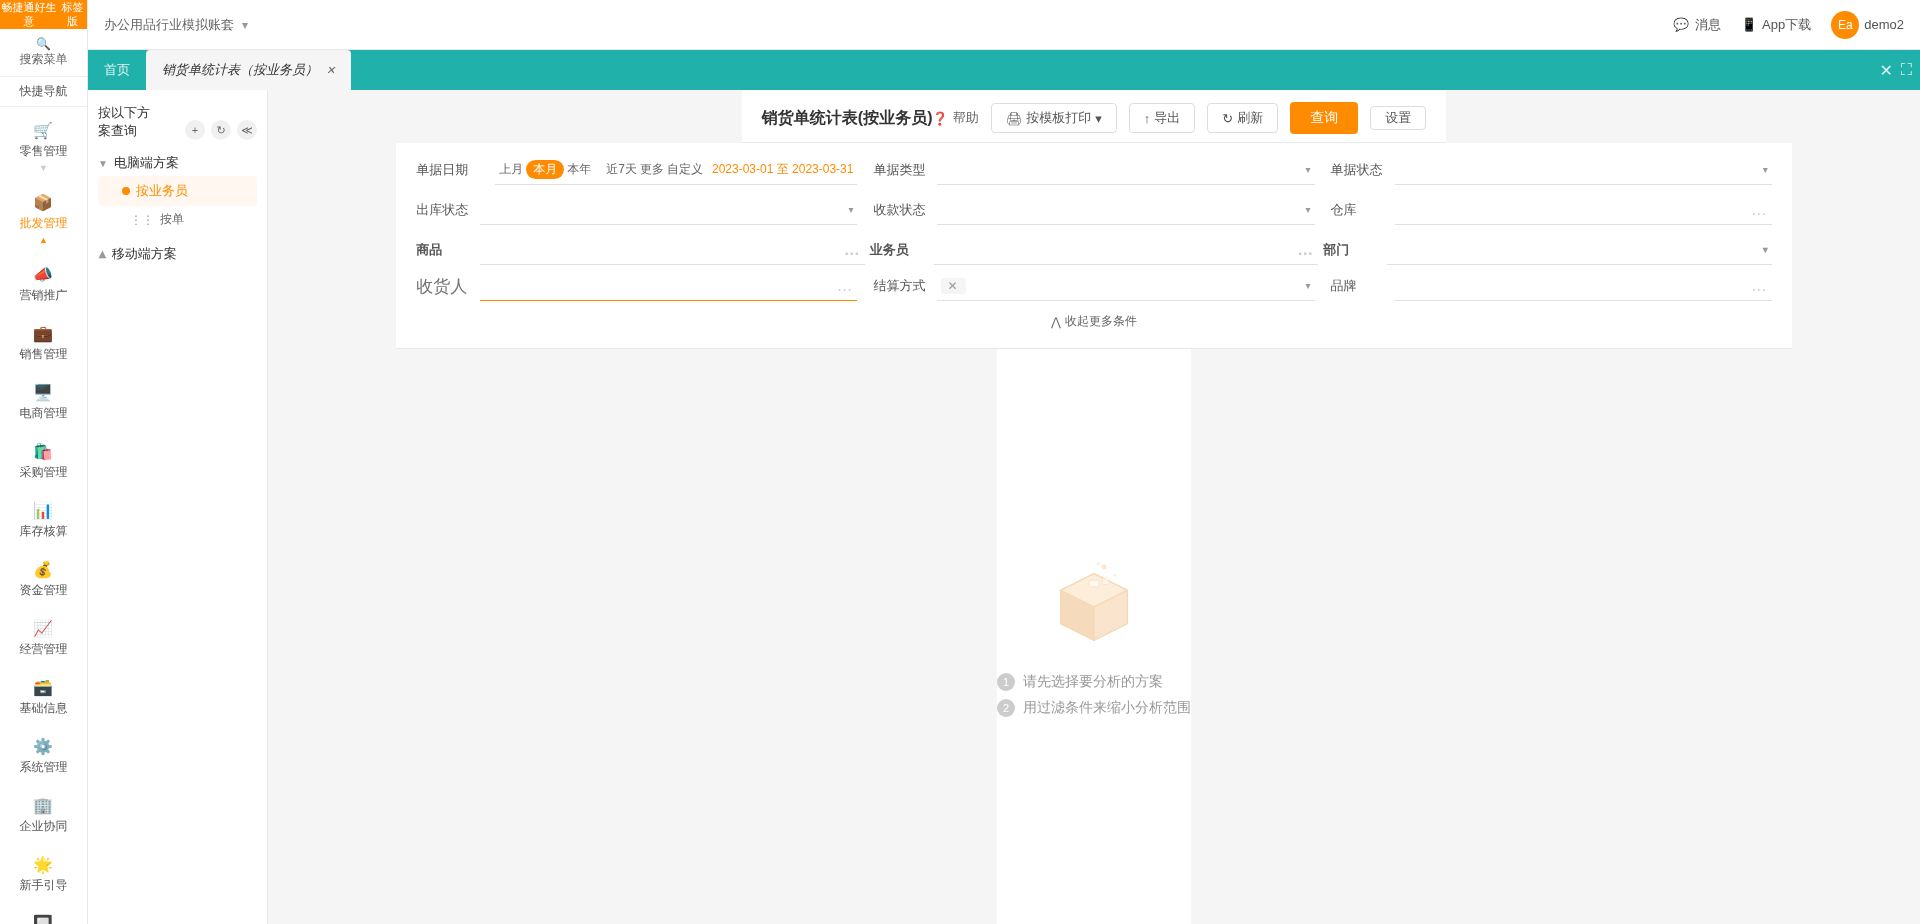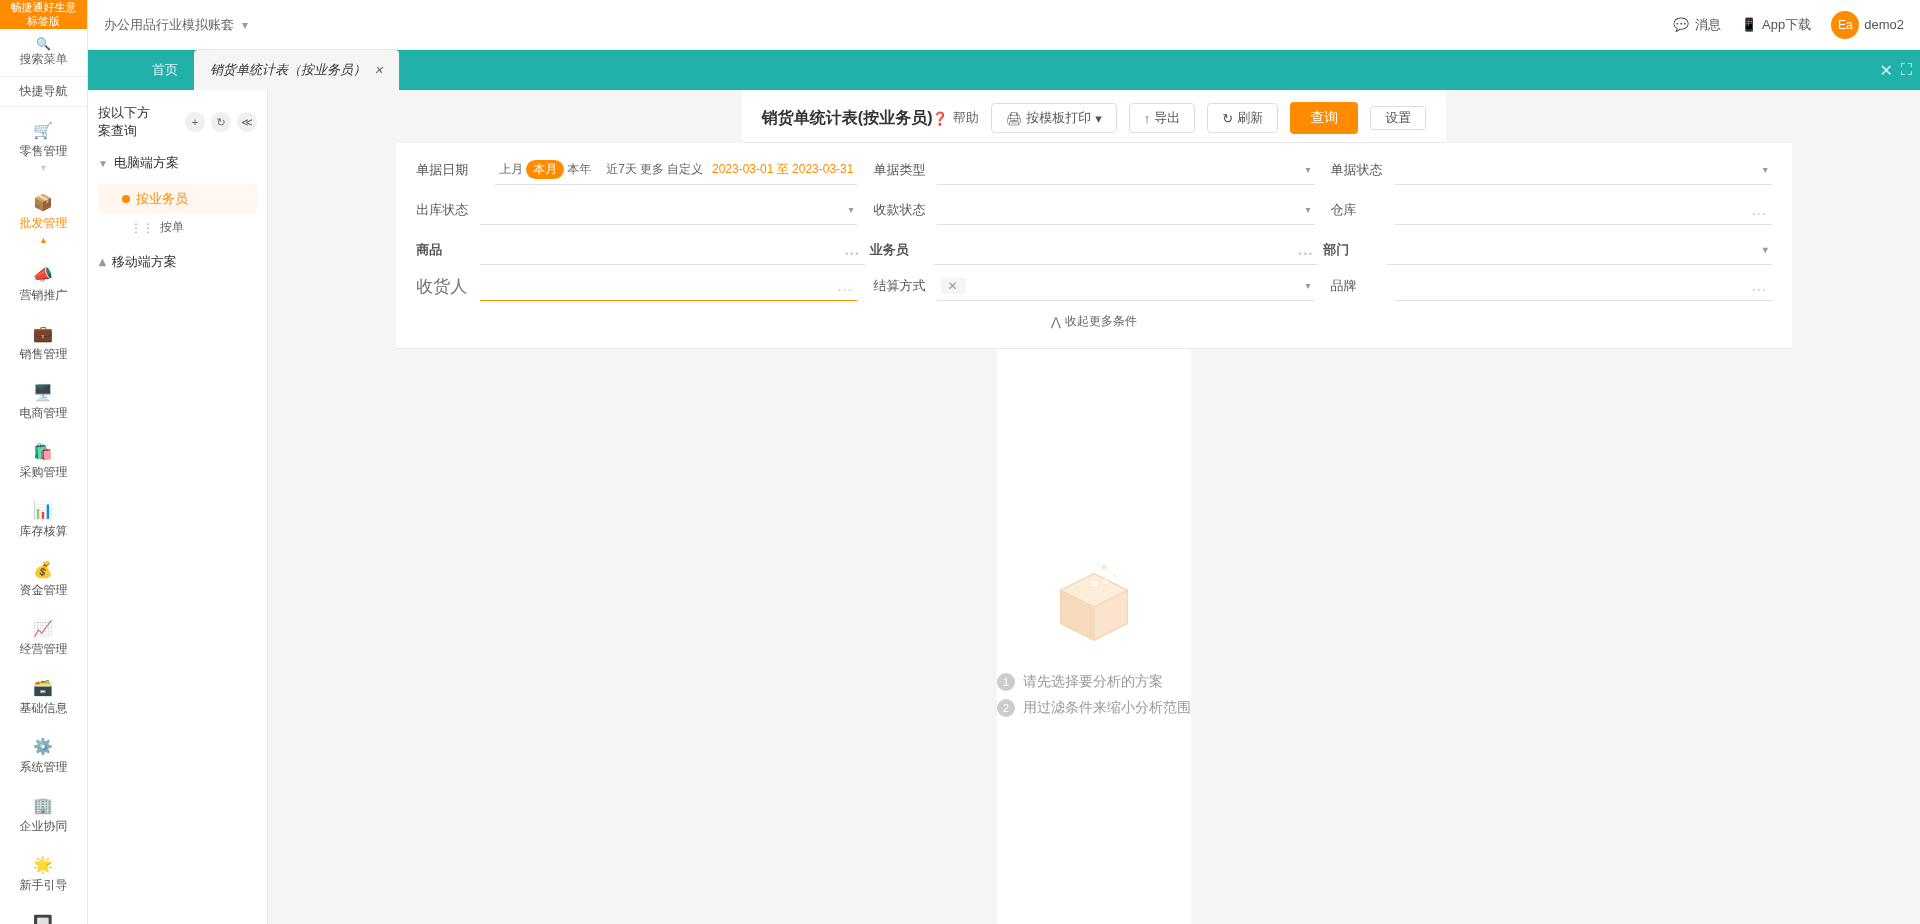--- a/index.html
+++ b/index.html
@@ -1,20 +1,20 @@
 <!DOCTYPE html>
 <html><head>
   <meta charset="utf-8">
   <style>
     * { box-sizing: border-box; margin: 0; padding: 0; }
     body { font-family: 'Microsoft YaHei', sans-serif; font-size: 13px; background: #f5f5f5; color: #333; display: flex; height: 924px; overflow: hidden; }
 
     
     .sidebar { width: 88px; background: #fff; display: flex; flex-direction: column; border-right: 1px solid #e8e8e8; flex-shrink: 0; }
-    .sidebar-logo { height: 50px; background: #ff8c00; display: flex; align-items: center; justify-content: center; flex-direction: column; cursor: pointer; }
+    .sidebar-logo { height: 50px; background: #ff8c00; display: flex; align-items: center; justify-content: center; flex-direction: row; cursor: pointer; }
     .sidebar-logo-text { color: #fff; font-size: 11px; text-align: center; line-height: 1.3; }
     .sidebar-search { padding: 8px 6px; font-size: 12px; color: #666; text-align: center; cursor: pointer; border-bottom: 1px solid #f0f0f0; }
     .sidebar-nav { padding: 6px 0; font-size: 12px; color: #555; text-align: center; cursor: pointer; border-bottom: 1px solid #f0f0f0; }
     .sidebar-item { padding: 10px 4px; font-size: 12px; color: #555; text-align: center; cursor: pointer; display: flex; flex-direction: column; align-items: center; gap: 3px; }
     .sidebar-item.active { color: #ff8c00; }
     .sidebar-item-icon { font-size: 16px; }
     .sidebar-divider { height: 1px; background: #f0f0f0; margin: 2px 0; }
 
     
     .main { flex: 1; display: flex; flex-direction: column; overflow: hidden; }
@@ -24,36 +24,36 @@
     .topbar-left { display: flex; align-items: center; gap: 8px; color: #666; font-size: 13px; }
     .topbar-arrow { color: #999; font-size: 12px; }
     .topbar-right { display: flex; align-items: center; gap: 20px; font-size: 13px; color: #555; }
     .topbar-right-item { display: flex; align-items: center; gap: 5px; cursor: pointer; }
     .topbar-avatar { width: 28px; height: 28px; border-radius: 50%; background: #ff8c00; display: flex; align-items: center; justify-content: center; color: #fff; font-size: 12px; }
 
     
     .tabbar { height: 40px; background: #20b2aa; display: flex; align-items: center; padding: 0 0; }
     .tab-item { height: 40px; display: flex; align-items: center; padding: 0 16px; cursor: pointer; font-size: 13px; color: rgba(255,255,255,0.85); gap: 8px; }
     .tab-item.active { background: #f5f5f5; color: #333; border-radius: 4px 4px 0 0; font-style: italic; }
-    .tab-home { background: transparent; margin-left: 48px; }
+    .tab-home { background: transparent; }
     .tab-close { font-size: 11px; color: #666; cursor: pointer; }
 
     
     .content { flex: 1; display: flex; overflow: hidden; background: #f5f5f5; }
 
     
     .left-panel { width: 180px; background: #fff; border-right: 1px solid #e8e8e8; padding: 8px 0; flex-shrink: 0; }
-    .left-panel-header { display: flex; align-items: center; justify-content: space-between; padding: 6px 10px; font-size: 12px; color: #666; gap: 23px; }
+    .left-panel-header { display: flex; align-items: flex-end; justify-content: space-between; padding: 6px 10px; font-size: 12px; color: #666; gap: 23px; }
     .left-panel-header-text { font-size: 13px; color: #333; }
     .left-panel-actions { display: flex; gap: 6px; }
     .left-panel-action { width: 20px; height: 20px; border-radius: 50%; background: #f0f0f0; display: flex; align-items: center; justify-content: center; cursor: pointer; font-size: 11px; color: #666; }
     .left-panel-section { padding: 4px 10px; }
     .left-panel-section-title { display: flex; align-items: center; gap: 6px; font-size: 13px; color: #333; padding: 4px 0; cursor: pointer; }
     .left-panel-section-arrow { font-size: 10px; color: #999; }
-    .left-panel-item { display: flex; align-items: center; gap: 6px; padding: 6px 10px 6px 24px; cursor: pointer; border-radius: 4px; font-size: 13px; color: #555; margin-top: 8px; }
+    .left-panel-item { display: flex; align-items: center; gap: 6px; padding: 6px 10px 6px 24px; cursor: pointer; border-radius: 4px; font-size: 13px; color: #555; }
     .left-panel-item.active { color: #ff8c00; background: #fff7f0; }
     .left-panel-item .item-dot { width: 8px; height: 8px; border-radius: 50%; background: #ff8c00; }
     .left-panel-sub-item { display: flex; align-items: center; gap: 6px; padding: 5px 10px 5px 32px; cursor: pointer; font-size: 12px; color: #666; }
     .left-panel-section2 { padding: 4px 10px; }
 
     
     .right-content { flex: 1; display: flex; flex-direction: column; overflow: hidden; align-items: center; }
     .page-header { background: #fff; padding: 12px 20px 8px; border-bottom: 1px solid #e8e8e8; display: flex; align-items: center; justify-content: space-between; }
     .page-title { font-size: 16px; font-weight: 600; color: #333; }
     .page-actions { display: flex; align-items: center; gap: 12px; }

